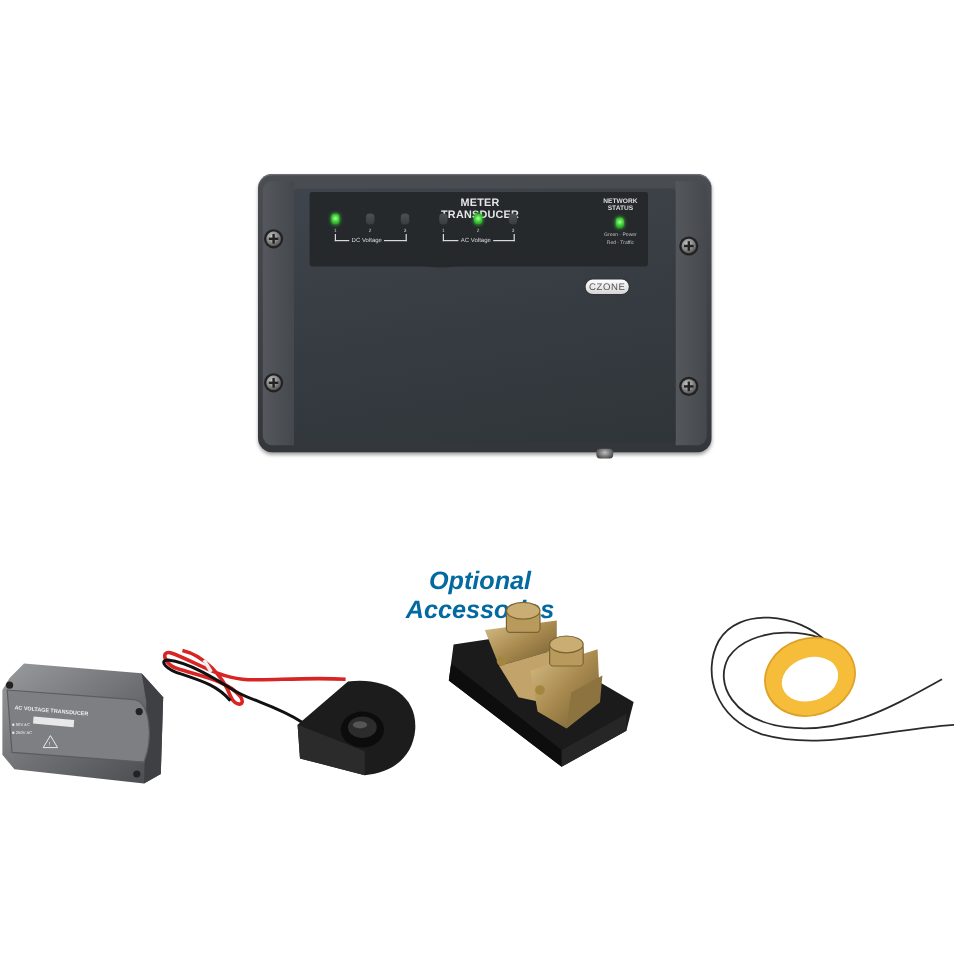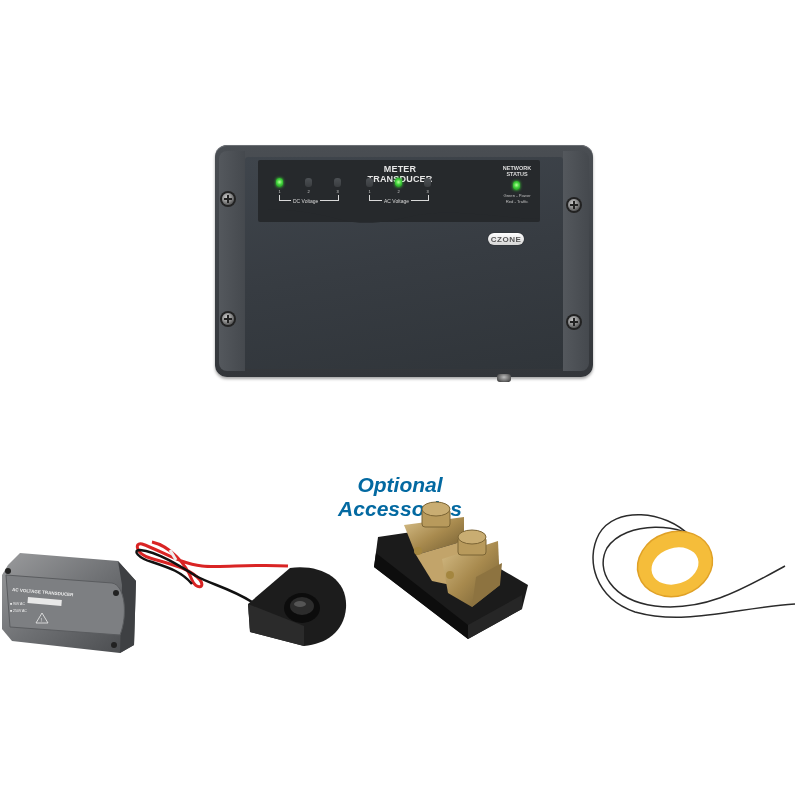--- a/index.html
+++ b/index.html
@@ -43,21 +43,21 @@
               box-shadow: 0 0 3px #3ee43a; }
     .led.off { background: linear-gradient(180deg, #4c5054, #3a3d40); }
     .led-num { position: absolute; color: #cfcfcf; font-size: 4px; width: 7px; text-align: center; }
     .bracket { position: absolute; border: 1px solid #d9d9d9; border-top: none; height: 5px; }
     .group-label { position: absolute; color: #d8d8d8; font-size: 5px; background: #26292c;
                    padding: 0 2px; white-space: nowrap; }
 
     .logo { position: absolute; left: 488px; top: 233px; width: 36px; height: 12px; border-radius: 6px;
             background: linear-gradient(180deg, #ffffff, #d6d6d6); box-shadow: 0 0 1px #111;
             display: flex; align-items: center; justify-content: center; }
-    .logo span { font-size: 8px; font-weight: bold; color: #555; letter-spacing: 0.5px; }
+    .logo span { font-size: 8px; font-weight: normal; color: #555; letter-spacing: 0.5px; }
 
     .connector { position: absolute; left: 497px; top: 374px; width: 14px; height: 8px;
                  background: radial-gradient(ellipse at 50% 40%, #bdbdbd, #555 70%, #222);
                  border-radius: 3px; }
 
     
     .acc-title { position: absolute; left: 300px; top: 473px; width: 200px; text-align: center;
                  font-size: 21px; font-weight: bold; font-style: italic; color: #0369a1; }
 
     .acc { position: absolute; }

